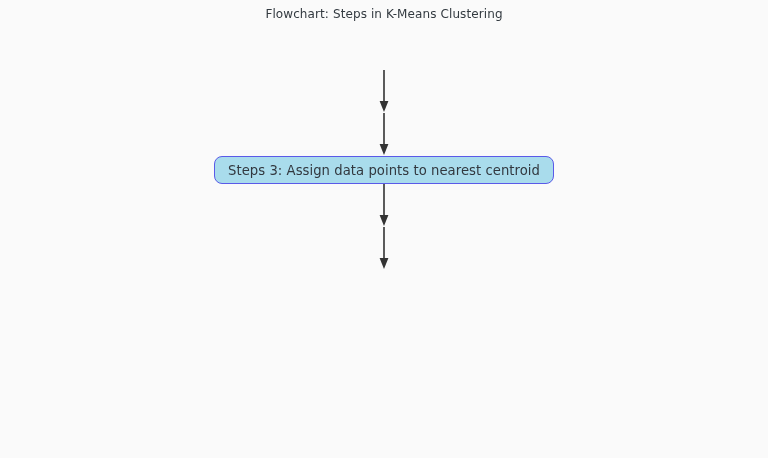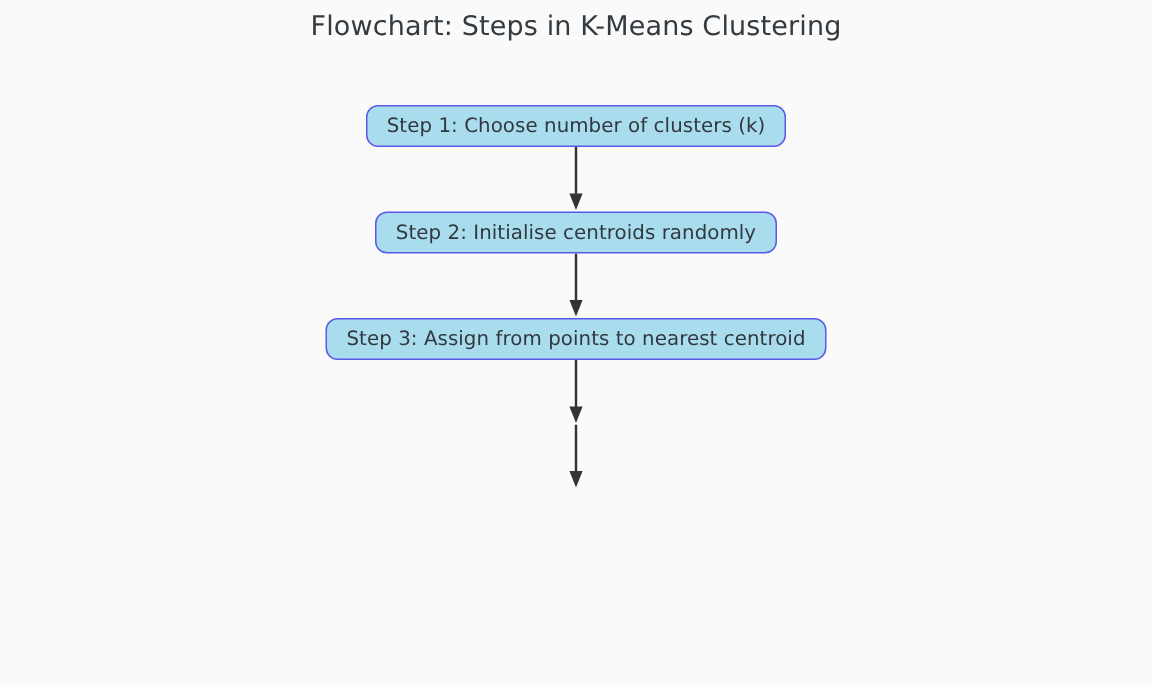--- a/index.html
+++ b/index.html
@@ -13,21 +13,21 @@
     font-family: "DejaVu Sans", "Liberation Sans", sans-serif;
     overflow: hidden;
     position: relative;
   }
   .chart-title {
     position: absolute;
     top: 7px;
     left: 0;
     width: 768px;
     text-align: center;
-    font-size: 18px;
+    font-size: 12px;
     color: #333a40;
     letter-spacing: 0.1px;
     white-space: nowrap;
   }
   .flow {
     position: absolute;
     top: 70px;
     left: 0;
     width: 768px;
     display: flex;
@@ -63,44 +63,38 @@
     display: block;
   }
 </style>
 </head>
 <body>
 
 <div class="chart-title">Flowchart: Steps in K-Means Clustering</div>
 
 <div class="flow">
 
-  <div class="node-row">
-    <div class="node">Step 1: Choose number of clusters (k)</div>
+
+  <div class="connector">
+    <svg width="20" height="43" viewBox="0 0 20 43" aria-hidden="true">
+      <line x1="10" y1="0" x2="10" y2="34" stroke="#333333" stroke-width="1.6"></line>
+      <polygon points="10,42 5.6,31 14.4,31" fill="#333333"></polygon>
+    </svg>
   </div>
+
 
   <div class="connector">
     <svg width="20" height="43" viewBox="0 0 20 43" aria-hidden="true">
       <line x1="10" y1="0" x2="10" y2="34" stroke="#333333" stroke-width="1.6"></line>
       <polygon points="10,42 5.6,31 14.4,31" fill="#333333"></polygon>
     </svg>
   </div>
 
   <div class="node-row">
-    <div class="node">Step 2: Initialise centroids randomly</div>
-  </div>
-
-  <div class="connector">
-    <svg width="20" height="43" viewBox="0 0 20 43" aria-hidden="true">
-      <line x1="10" y1="0" x2="10" y2="34" stroke="#333333" stroke-width="1.6"></line>
-      <polygon points="10,42 5.6,31 14.4,31" fill="#333333"></polygon>
-    </svg>
-  </div>
-
-  <div class="node-row">
-    <div class="node">Step 3: Assign from points to nearest centroid</div>
+    <div class="node">Steps 3: Assign data points to nearest centroid</div>
   </div>
 
   <div class="connector">
     <svg width="20" height="43" viewBox="0 0 20 43" aria-hidden="true">
       <line x1="10" y1="0" x2="10" y2="34" stroke="#333333" stroke-width="1.6"></line>
       <polygon points="10,42 5.6,31 14.4,31" fill="#333333"></polygon>
     </svg>
   </div>
 
 

